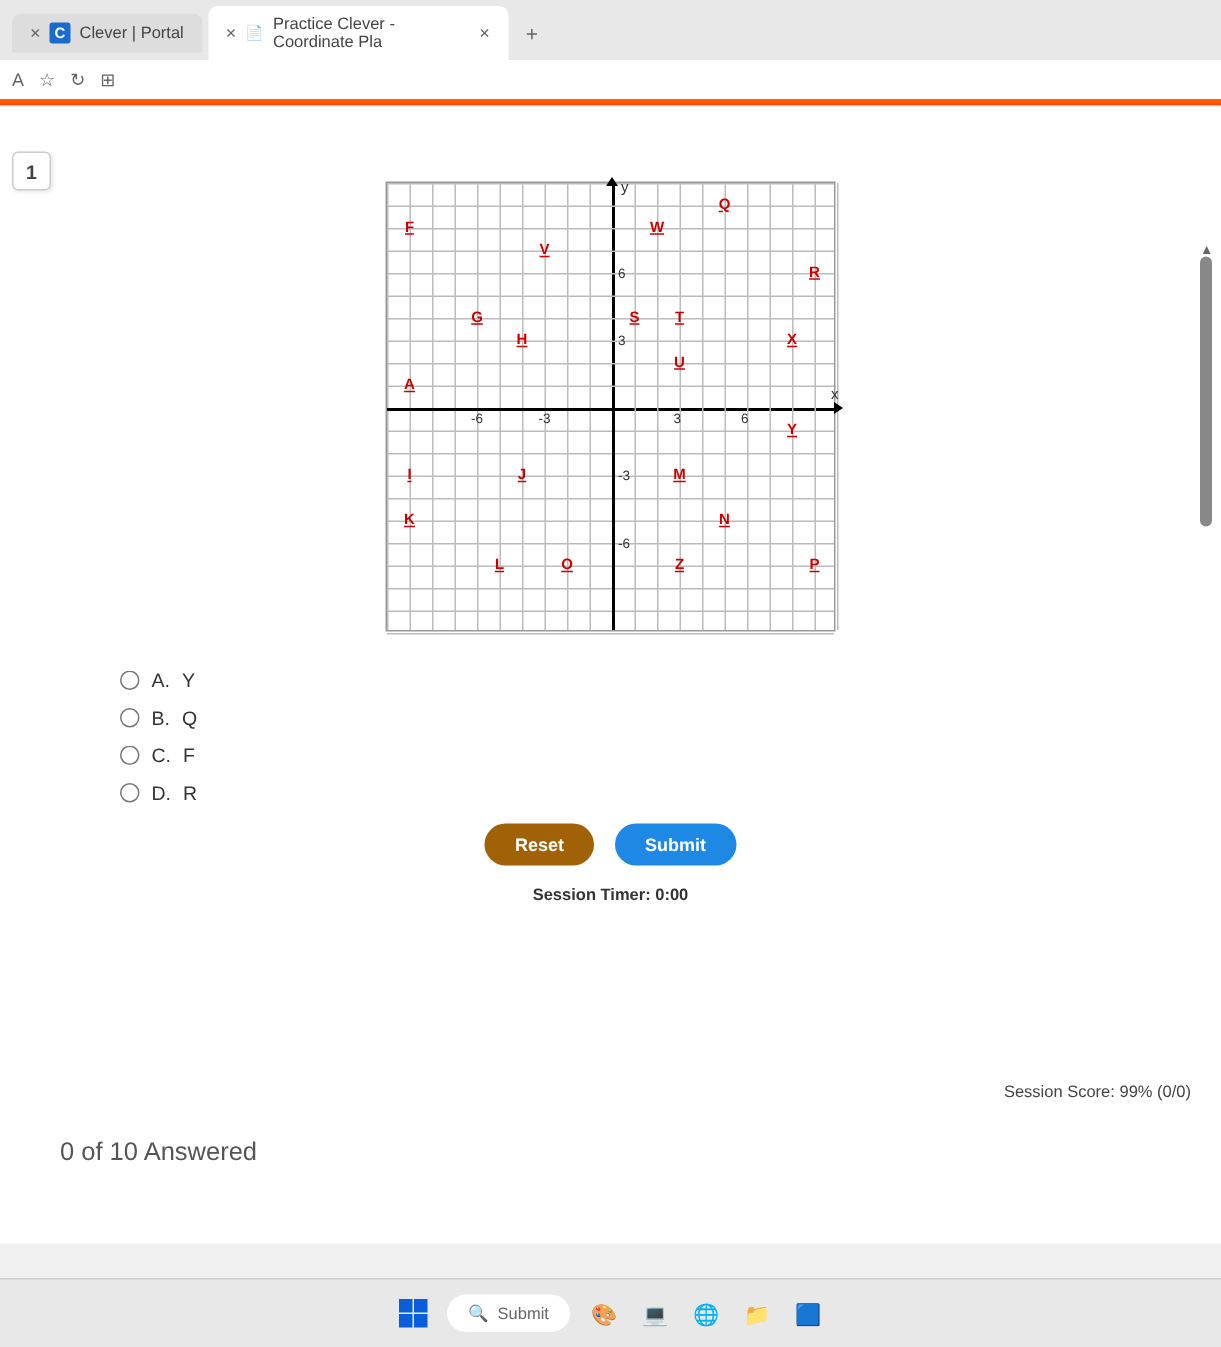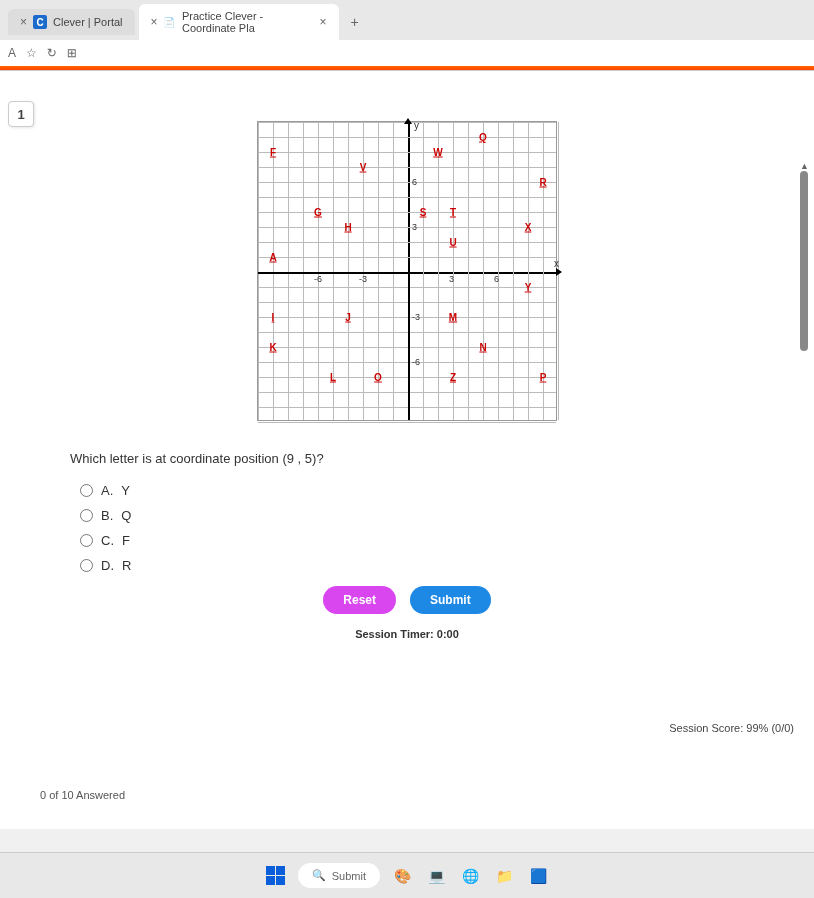--- a/index.html
+++ b/index.html
@@ -173,41 +173,41 @@
 }
 .btn {
   border: none;
   border-radius: 16px;
   padding: 7px 20px;
   font-size: 12px;
   font-weight: bold;
   color: #fff;
   cursor: pointer;
 }
-.btn-reset { background: #d946ef; }
+.btn-reset { background: #a16207; }
 .btn-submit { background: #1e88e5; }
 .score {
   position: absolute;
   right: 20px;
   bottom: 95px;
   font-size: 11px;
   color: #444;
 }
 .timer {
   text-align: center;
   font-size: 11px;
   font-weight: bold;
   color: #333;
   margin-top: 14px;
 }
 .answered {
   position: absolute;
   left: 40px;
-  bottom: 28px;
-  font-size: 11px;
+  bottom: 51px;
+  font-size: 17px;
   color: #555;
 }
 .scrollbar {
   position: absolute;
   right: 6px;
   top: 90px;
   bottom: 80px;
   width: 8px;
 }
 .scroll-thumb {
@@ -365,21 +365,20 @@
         <div class="point-label" style="left: 195px; top: 195px;">M</div>
         <div class="point-label" style="left: 15px; top: 225px;">K</div>
         <div class="point-label" style="left: 225px; top: 225px;">N</div>
         <div class="point-label" style="left: 75px; top: 255px;">L</div>
         <div class="point-label" style="left: 120px; top: 255px;">O</div>
         <div class="point-label" style="left: 195px; top: 255px;">Z</div>
         <div class="point-label" style="left: 285px; top: 255px;">P</div>
       </div>
   </div>
 
-  <div class="question-text">Which letter is at coordinate position (9 , 5)?</div>
 
   <div class="choices">
     <label class="choice">
       <input type="radio" name="ans" style="">
       <span>A.</span>
       <span>Y</span>
     </label>
     <label class="choice">
       <input type="radio" name="ans" style="">
       <span>B.</span>

